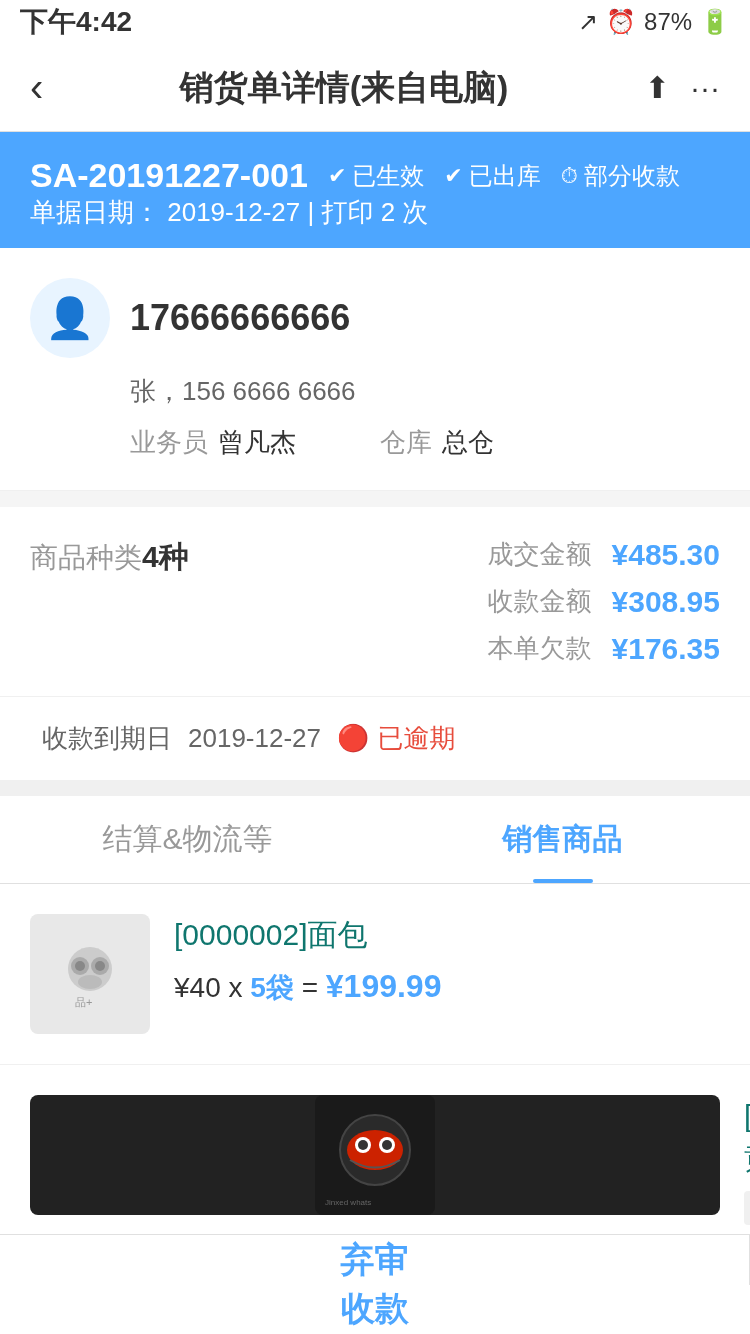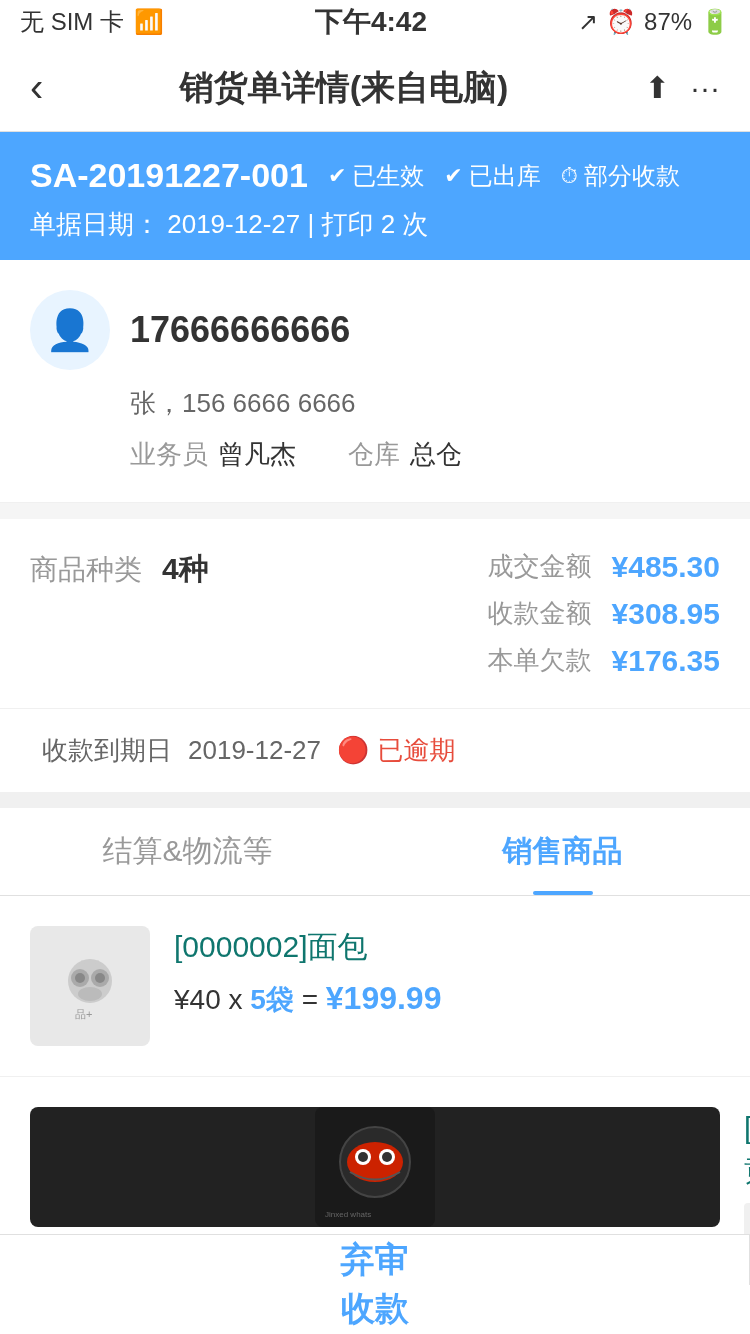--- a/index.html
+++ b/index.html
@@ -60,21 +60,20 @@
 
     
     .order-banner {
       background: #4da6ff;
       padding: 24px 30px 18px;
     }
     .order-id-row {
       display: flex;
       align-items: center;
       gap: 20px;
-      margin-bottom: 12px;
     }
     .order-id {
       font-size: 34px;
       font-weight: 700;
       color: #fff;
     }
     .badge {
       display: flex;
       align-items: center;
       gap: 6px;
@@ -118,21 +117,21 @@
       color: #333;
     }
     .customer-info {
       color: #666;
       font-size: 26px;
       margin-bottom: 16px;
       padding-left: 100px;
     }
     .customer-meta {
       display: flex;
-      gap: 52px;
+      gap: 84px;
       padding-left: 100px;
     }
     .meta-item {
       display: flex;
       align-items: center;
       gap: 10px;
       font-size: 26px;
       color: #666;
     }
     .meta-label { color: #999; }
@@ -146,21 +145,20 @@
       border-bottom: 1px solid #f0f0f0;
     }
     .stats-row {
       display: flex;
       justify-content: space-between;
       align-items: flex-start;
     }
     .stats-left {
       display: flex;
       align-items: center;
-      gap: 20px;
       font-size: 28px;
       color: #666;
     }
     .stats-label { color: #999; }
     .stats-count { color: #333; font-weight: 600; font-size: 30px; }
     .stats-right {
       display: flex;
       flex-direction: column;
       gap: 12px;
       align-items: flex-end;
@@ -307,24 +305,20 @@
       font-weight: 600;
       cursor: pointer;
     }
     .btn-cancel { color: #4da6ff; border-right: 1px solid #e0e0e0; }
     .btn-confirm { color: #4da6ff; }
   </style>
 </head>
 <body>
 
 <div class="status-bar">
-  <div class="status-left">
-    <span>无 SIM 卡</span>
-    <span>📶</span>
-  </div>
   <div class="status-center">下午4:42</div>
   <div class="status-right">
     <span>↗</span>
     <span>⏰</span>
     <span>87%</span>
     <span>🔋</span>
   </div>
 </div>
 
 <div class="nav-bar">

